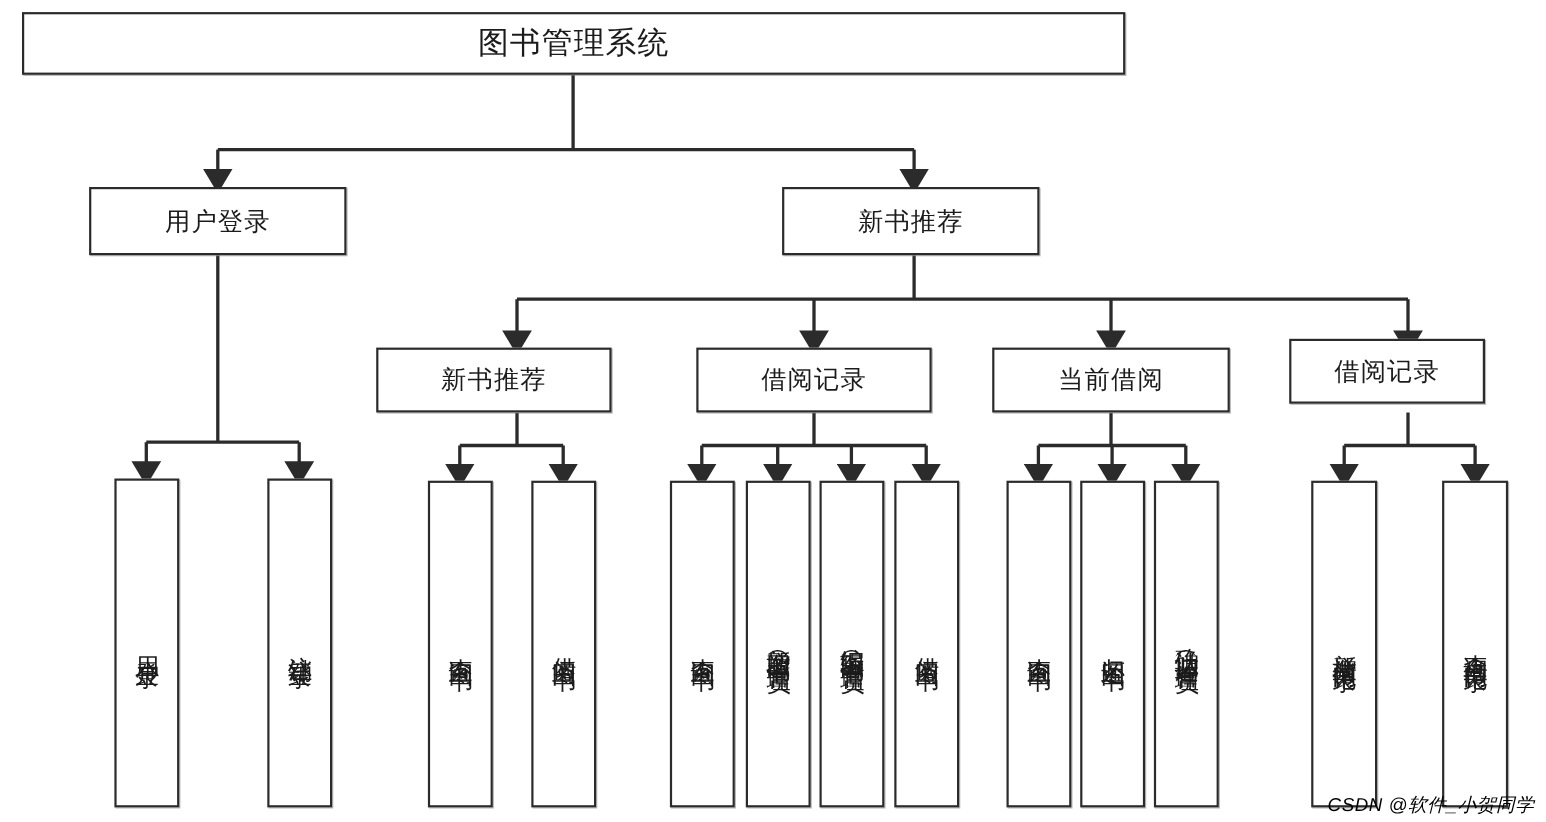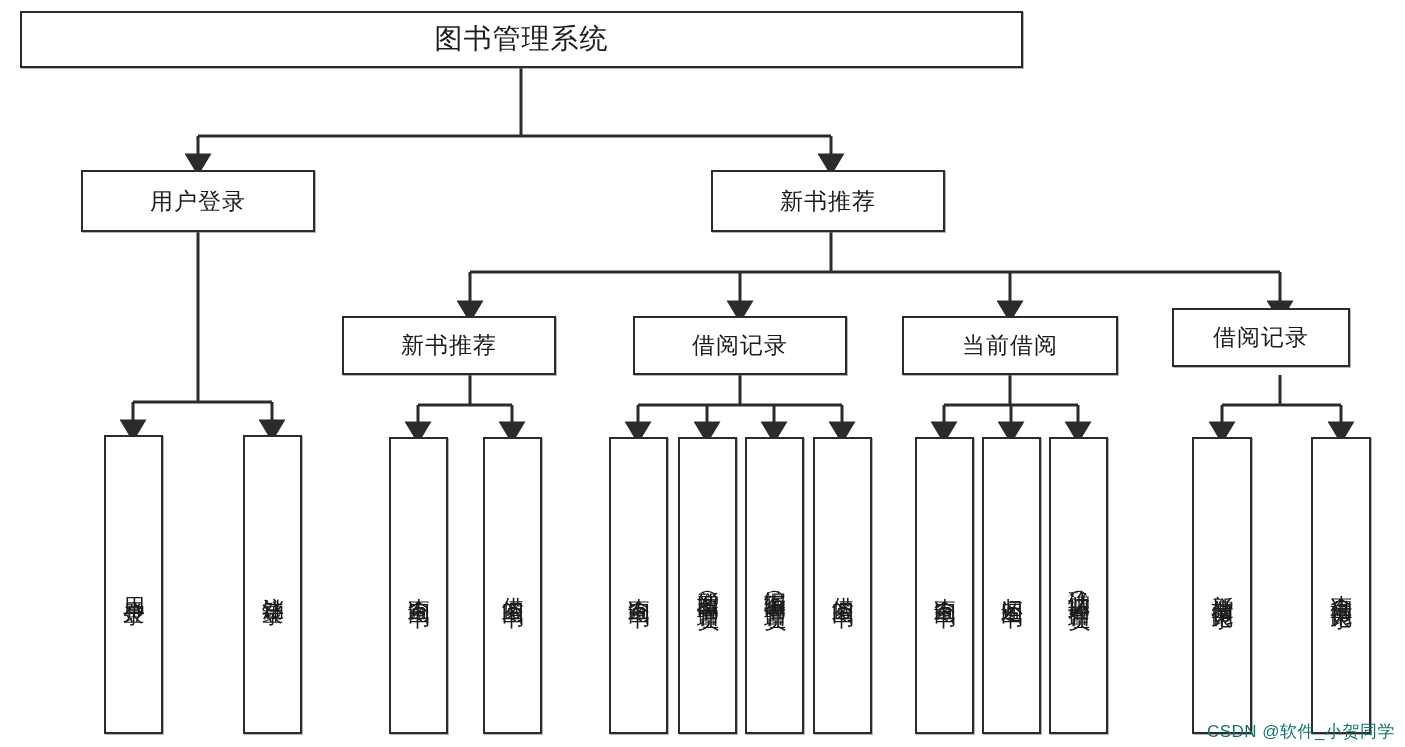--- a/index.html
+++ b/index.html
@@ -59,24 +59,25 @@
     -webkit-text-orientation: upright;
     letter-spacing: 3px;
     white-space: nowrap;
     display: block;
   }
   .watermark {
     position: absolute;
     right: 10px;
     bottom: 4px;
     font-size: 17px;
-    color: #0f766e;
+    color: #000000;
     letter-spacing: 0.5px;
     white-space: nowrap;
     user-select: none;
+    font-style: italic;
   }
 </style>
 </head>
 <body>
 
 <div id="canvas">
 
   <svg id="edges" viewBox="0 0 1405 747" xmlns="http://www.w3.org/2000/svg">
     <defs>
       <marker id="arrow" markerWidth="9" markerHeight="9" refX="3.2" refY="4.5" orient="auto" markerUnits="strokeWidth">

